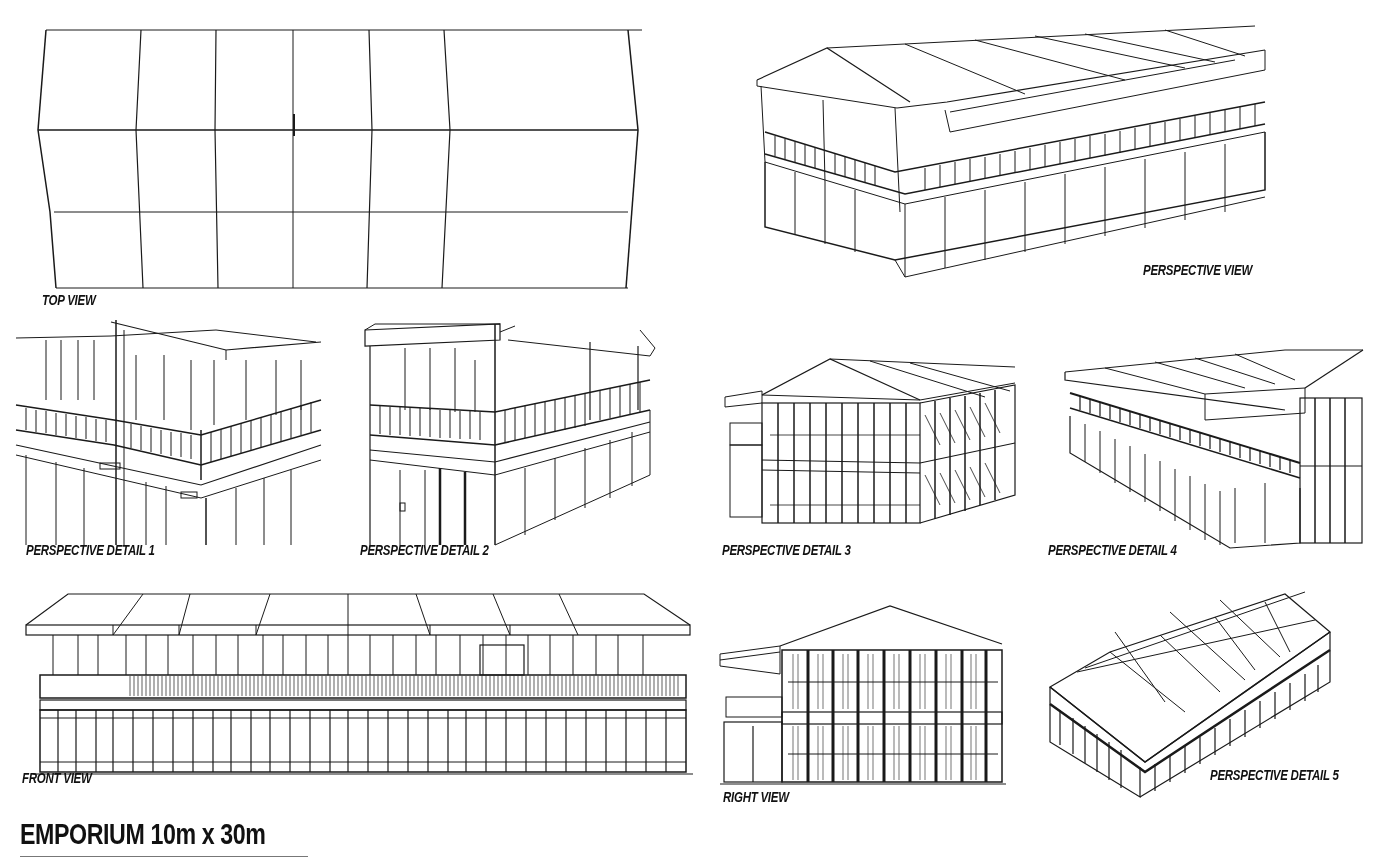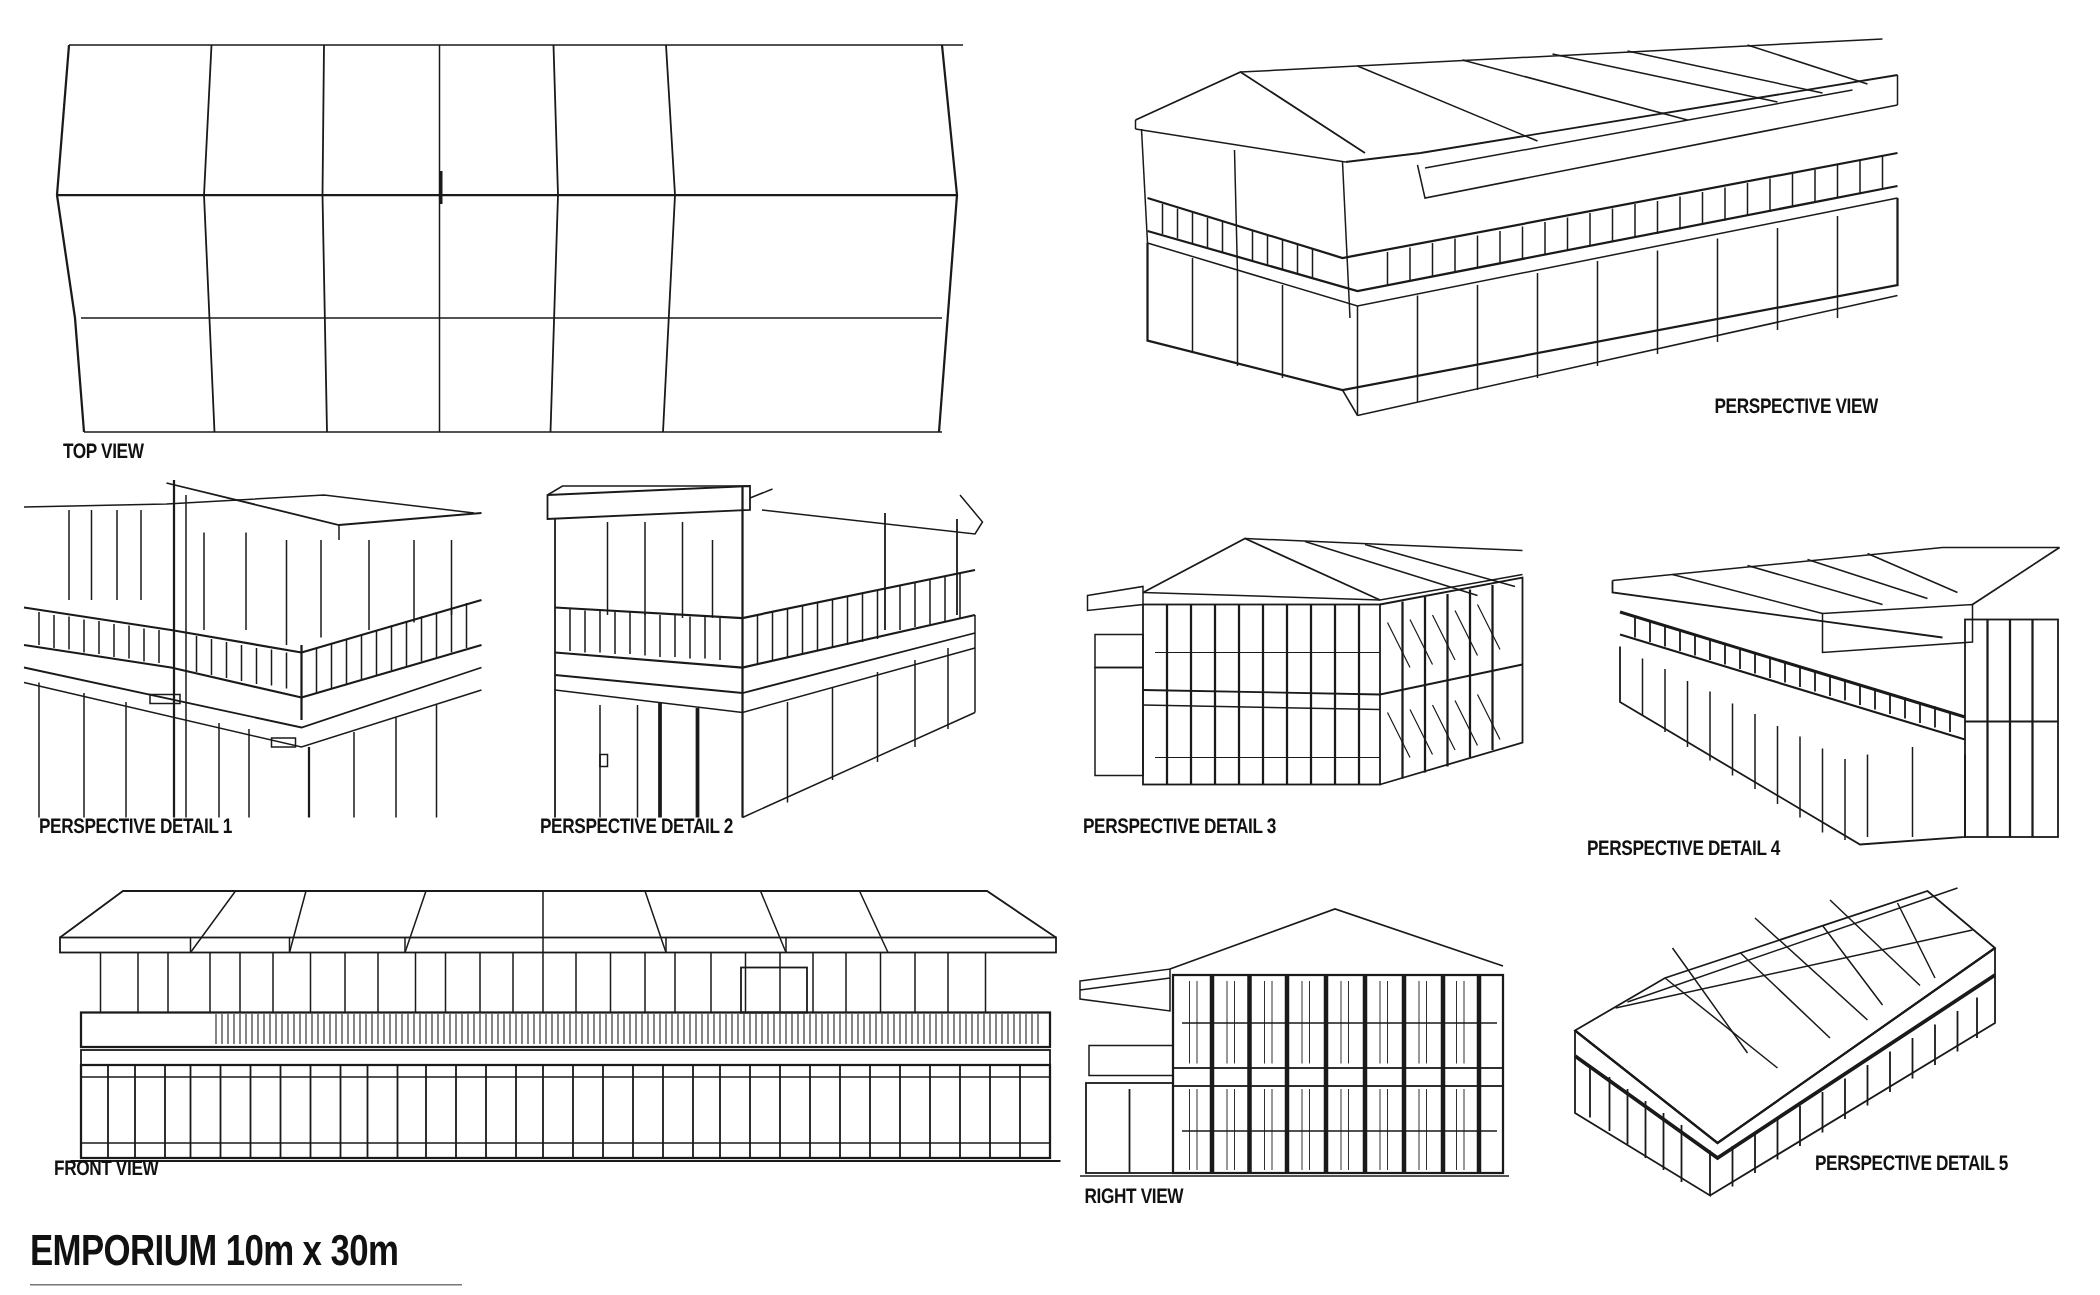--- a/index.html
+++ b/index.html
@@ -1,17 +1,17 @@
 <!DOCTYPE html>
 <html><head>
 <meta charset="utf-8">
 <style>
   html, body { margin: 0; padding: 0; background: #ffffff; }
   body { width: 1400px; height: 863px; position: relative; overflow: hidden; font-family: "Liberation Sans", sans-serif; color: #111; }
-  .panel { position: absolute; }
+  .panel { position: absolute; font-style: italic; }
   .panel svg { position: absolute; left: 0; top: 0; overflow: visible; }
   .label { position: absolute; font-family: "Liberation Sans", sans-serif; font-weight: bold; font-size: 14px; letter-spacing: -0.3px; color: #111; transform: scaleX(0.82); transform-origin: left top; white-space: nowrap; }
   .title { position: absolute; left: 20px; top: 818px; font-family: "Liberation Sans", sans-serif; font-weight: bold; font-size: 29px; letter-spacing: -0.5px; transform: scaleX(0.8); transform-origin: left top; white-space: nowrap; color: #111; }
   .title-rule { position: absolute; left: 20px; top: 856px; width: 288px; height: 1px; background: #777; }
   svg line, svg polyline, svg polygon, svg rect, svg path { stroke: #1a1a1a; fill: none; }
 </style>
 </head>
 <body>
 
 <div class="panel" style="left:30px;top:26px;width:605px;height:265px;">
@@ -189,21 +189,21 @@
     <polyline points="200,108 295,88" stroke-width="1.2"></polyline>
     <path d="M215,46 v118 M230,43 v117 M245,41 v115 M260,38 v112 M275,35 v110" stroke-width="1.5"></path>
     <path d="M205,60 l15,30 M220,58 l15,30 M235,55 l15,30 M250,52 l15,30 M265,48 l15,30 M205,120 l15,30 M220,118 l15,30 M235,115 l15,30 M250,112 l15,30 M265,108 l15,30" stroke-width="0.8"></path>
 
     <rect x="10" y="68" width="32" height="22" stroke-width="1"></rect>
     <rect x="10" y="90" width="32" height="72" stroke-width="1"></rect>
   </svg>
   <div class="label" style="left:2px;top:187px;">PERSPECTIVE DETAIL 3</div>
 </div>
 
-<div class="panel" style="left:1045px;top:363px;width:320px;height:217px;margin-left:10px;">
+<div class="panel" style="left:1045px;top:348px;width:320px;height:217px;">
   <svg width="320" height="200">
     <polyline points="20,24 240,2 318,2" stroke-width="1"></polyline>
     <polyline points="20,24 20,32 240,62" stroke-width="1.2"></polyline>
     <polygon points="160,46 260,40 260,65 160,72" stroke-width="1"></polygon>
     <line x1="260" y1="40" x2="318" y2="2" stroke-width="1.2"></line>
     <line x1="60" y1="20" x2="160" y2="46"></line>
     <line x1="110" y1="14" x2="200" y2="40"></line>
     <line x1="150" y1="10" x2="230" y2="36"></line>
     <line x1="190" y1="6" x2="250" y2="32"></line>
 
@@ -216,21 +216,21 @@
 
     <rect x="255" y="50" width="62" height="145" stroke-width="1.2"></rect>
     <line x1="255" y1="118" x2="317" y2="118" stroke-width="1.2"></line>
     <path d="M270,50 v145 M285,50 v145 M300,50 v145" stroke-width="1.5"></path>
     <line x1="190" y1="140" x2="190" y2="195"></line>
     <line x1="220" y1="135" x2="220" y2="195"></line>
   </svg>
   <div class="label" style="left:3px;top:194px;">PERSPECTIVE DETAIL 4</div>
 </div>
 
-<div class="panel" style="left:32px;top:590px;width:680px;height:200px;">
+<div class="panel" style="left:18px;top:590px;width:680px;height:200px;">
   <svg width="680" height="175">
 
     <polyline points="8,35 50,4 626,4 672,35" stroke-width="1.2"></polyline>
     <rect x="8" y="35" width="664" height="10" stroke-width="1.2"></rect>
     <path d="M95,45 L125,4 M161,45 L172,4 M238,45 L252,4 M330,45 L330,4 M412,45 L398,4 M492,45 L475,4 M560,45 L541,4" stroke-width="1"></path>
     <path d="M95,35 v10 M161,35 v10 M238,35 v10 M412,35 v10 M492,35 v10" stroke-width="1"></path>
 
     <path d="M35,45 v40 M60,45 v40 M80,45 v40 M108,45 v40 M128,45 v40 M150,45 v40 M175,45 v40 M198,45 v40 M220,45 v40 M245,45 v40 M265,45 v40 M288,45 v40 M310,45 v40 M330,45 v40 M352,45 v40 M375,45 v40 M398,45 v40 M418,45 v40 M442,45 v40 M465,45 v40 M488,45 v40 M510,45 v40 M532,45 v40 M555,45 v40 M578,45 v40 M600,45 v40 M625,45 v40" stroke-width="1"></path>
     <rect x="462" y="55" width="44" height="30" stroke-width="1.2"></rect>
 

